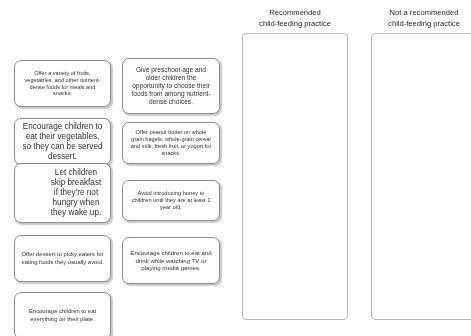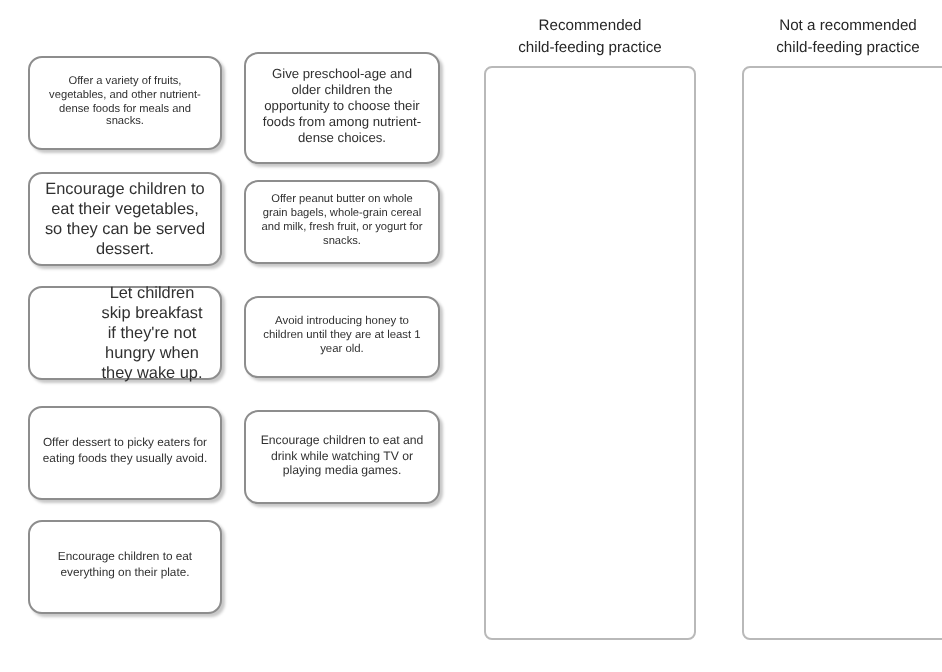--- a/index.html
+++ b/index.html
@@ -38,35 +38,36 @@
     box-shadow: 1.5px 1.5px 1.5px rgba(0,0,0,0.22);
     display: flex;
     align-items: center;
     justify-content: center;
     text-align: center;
     color: #303030;
     padding: 3px 6px;
     line-height: 1.22;
     cursor: move;
     user-select: none;
+    margin-top: 32px;
   }
 
   .card-text {
     display: block;
     width: 100%;
   }
 
   
   .c1 { left: 14px;  width: 97px; }
   
   .c2 { left: 122px; width: 98px; }
 
   .card-a { top: 28px;  height: 47px; font-size: 5.6px; }
   .card-b { top: 86px;  height: 47px; font-size: 8.2px; }
-  .card-c { top: 143px; height: 47px; font-size: 8.2px; padding-left: 33px; }
+  .card-c { top: 131px; height: 60px; font-size: 8.2px; padding-left: 33px; }
   .card-d { top: 203px; height: 47px; font-size: 5.9px; }
   .card-e { top: 260px; height: 47px; font-size: 5.9px; }
 
   .card-f { top: 26px;  height: 56px; font-size: 6.6px; }
   .card-g { top: 90px;  height: 42px; font-size: 5.6px; }
   .card-h { top: 148px; height: 41px; font-size: 5.7px; }
   .card-i { top: 205px; height: 47px; font-size: 6.1px; }
 
   
   .dropcol {

